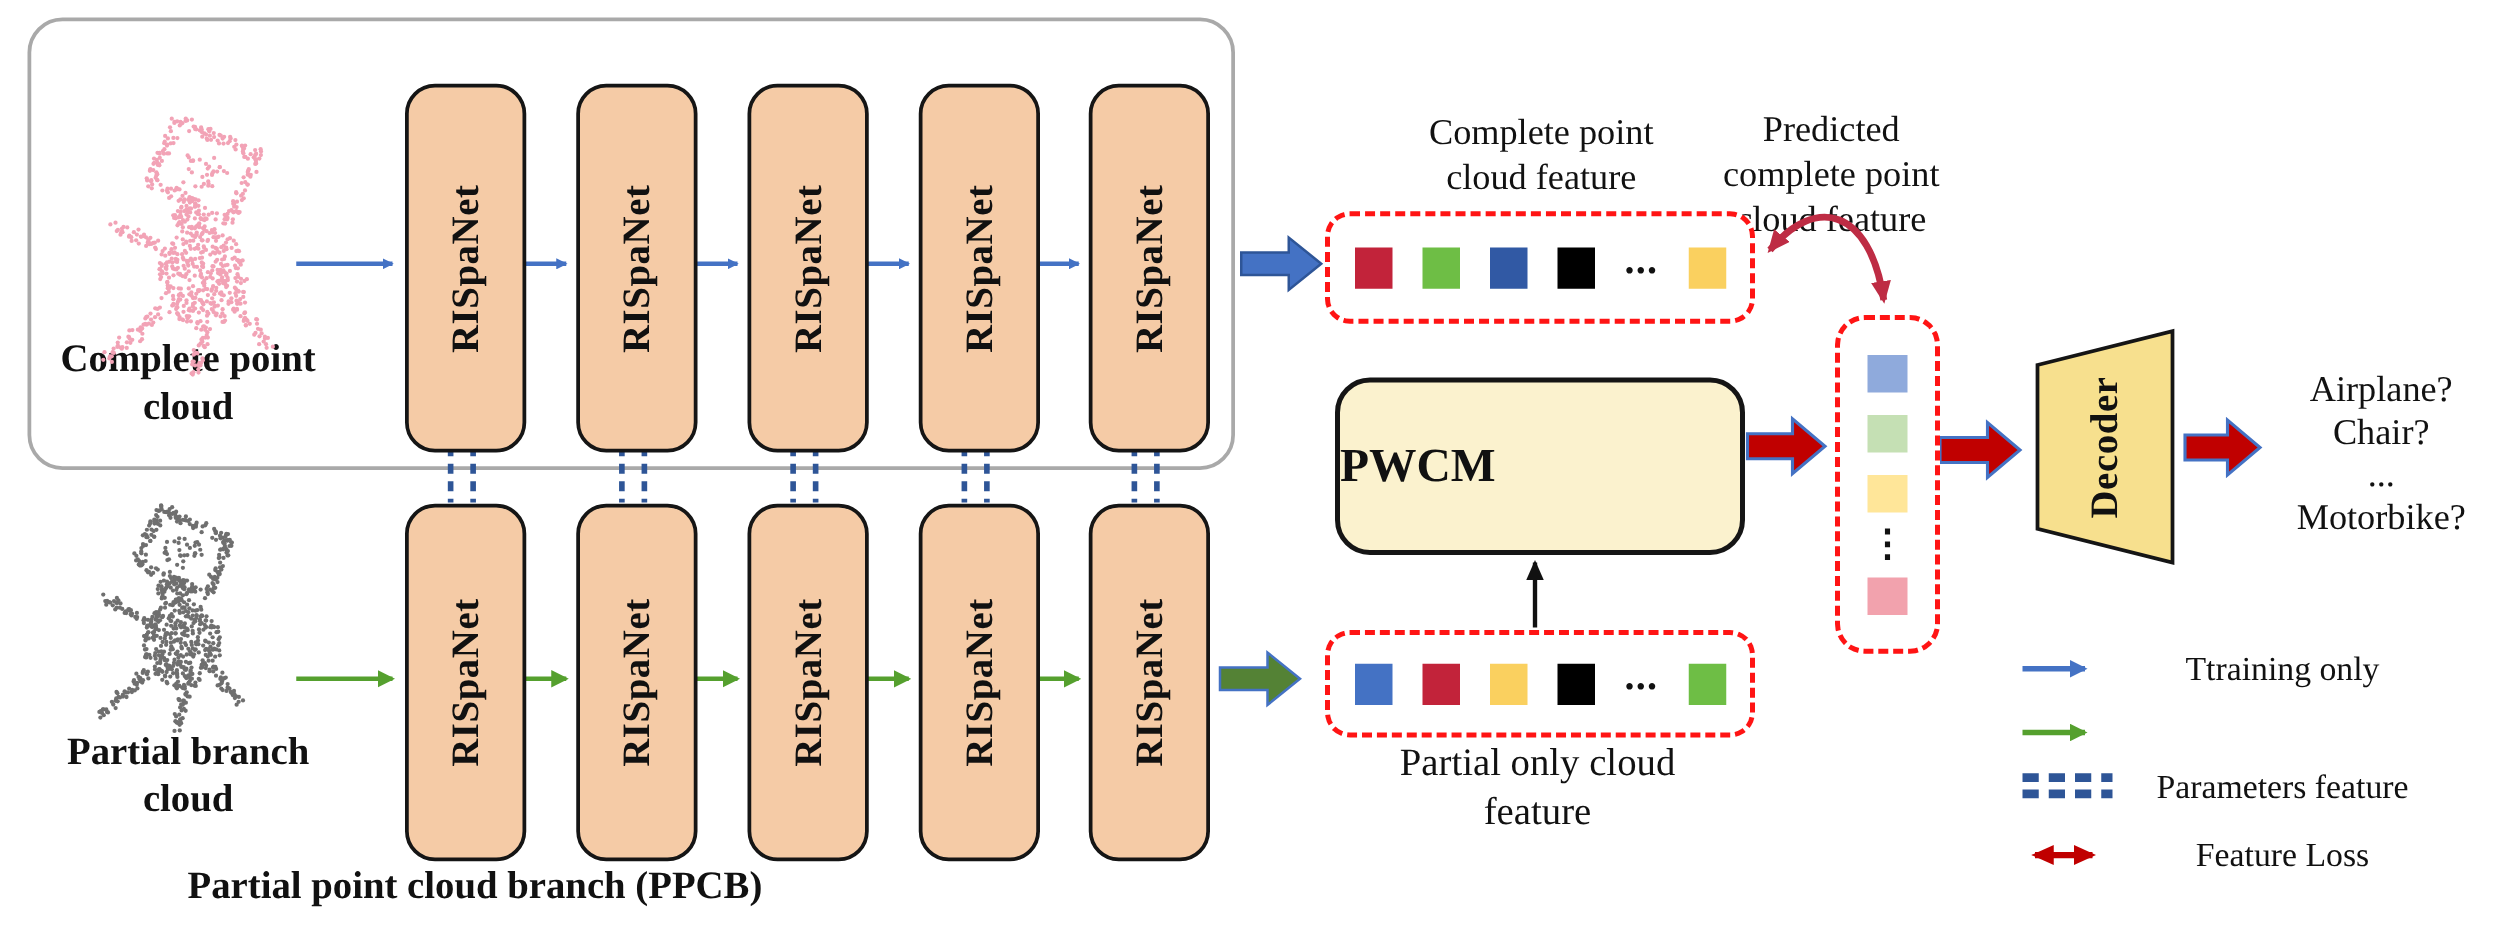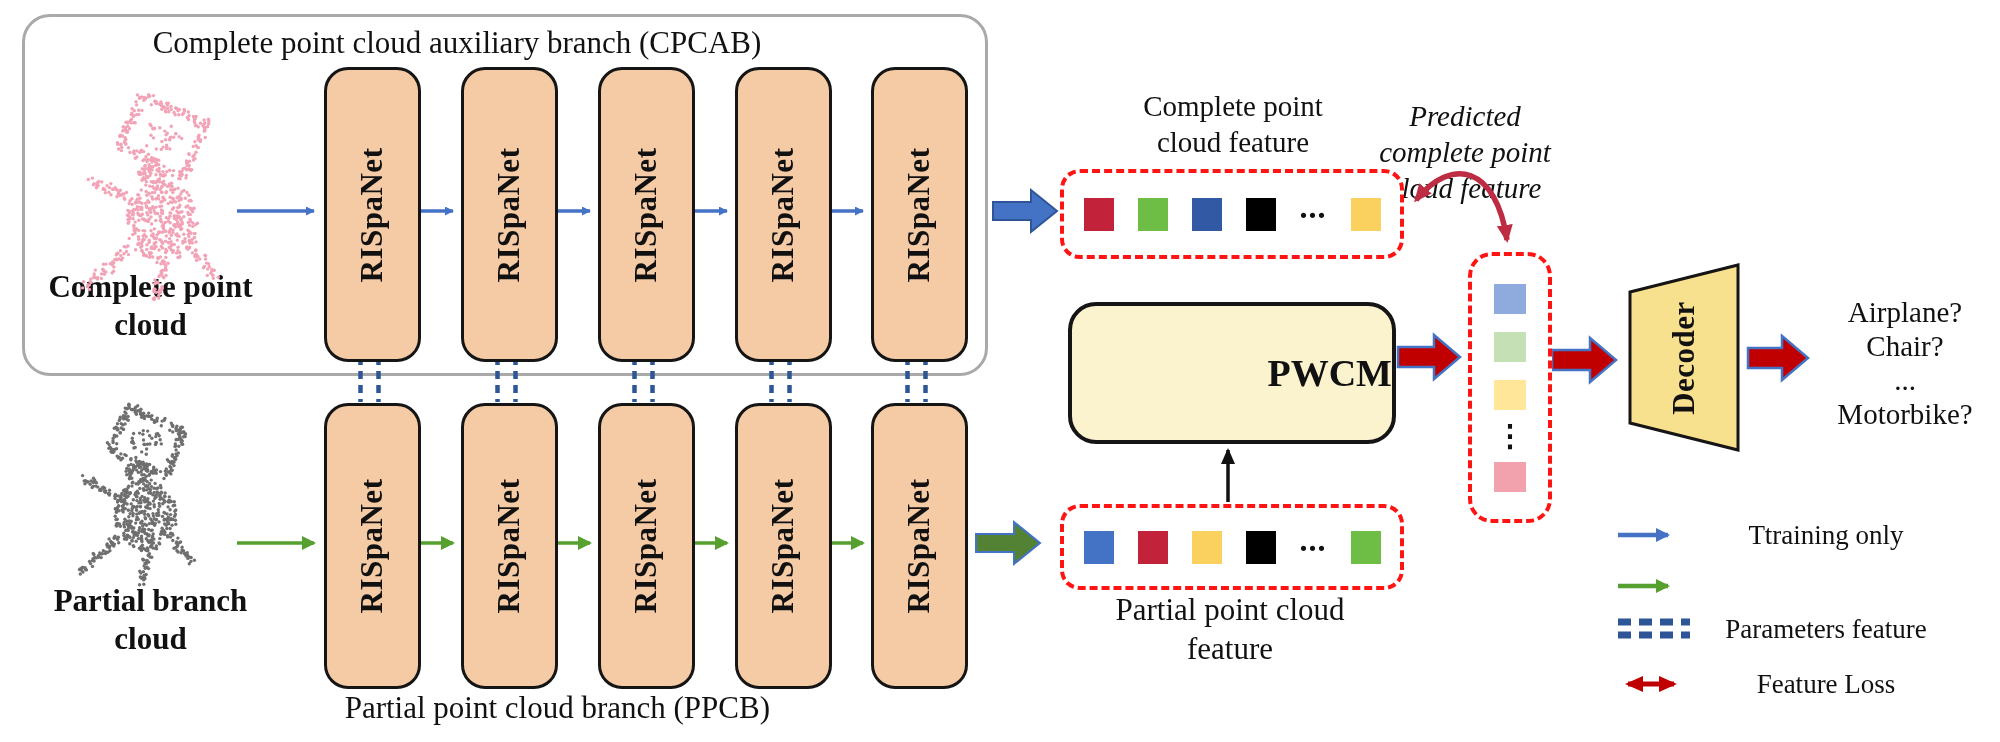--- a/index.html
+++ b/index.html
@@ -19,35 +19,35 @@
   .pc-label{width:245px;text-align:center;font-weight:bold;font-size:31px;line-height:38px;}
   
   .feat-box{border:4px dashed #FF1414;border-radius:20px;display:flex;align-items:center;justify-content:center;gap:24px;background:#fff;z-index:2;}
   .feat-complete{left:1060px;top:169px;width:336px;height:82px;}
   .feat-partial{left:1060px;top:504px;width:336px;height:78px;}
   .sq{width:30px;height:33px;}
   .dots{font-weight:bold;font-size:32px;line-height:0;transform:translateY(-7px);letter-spacing:1px;}
   .feat-title{ text-align:center;font-size:29px;line-height:36px;}
   .feat-title-complete{left:1078px;top:88px;width:310px;}
   .feat-title-partial{left:1065px;top:590px;width:330px;font-size:31px;line-height:39px;}
-  .feat-title-predicted{left:1355px;top:98px;width:220px;font-style:italic;}
+  .feat-title-predicted{left:1355px;top:86px;width:220px;}
   
   .pred-box{left:1468px;top:252px;width:76px;height:263px;border:4px dashed #FF1414;border-radius:24px;
             display:flex;flex-direction:column;align-items:center;justify-content:center;gap:18px;background:#fff;z-index:2;}
   .pred-sq{width:32px;height:30px;}
   .vdots{font-weight:bold;font-size:30px;line-height:16px;}
   
   .pwcm{left:1068px;top:302px;width:320px;height:134px;background:#FBF2CE;border:4px solid #151515;border-radius:28px;
-        display:flex;align-items:center;justify-content:flex-end;font-weight:bold;font-size:38px;z-index:2;}
+        display:flex;align-items:center;justify-content:flex-start;font-weight:bold;font-size:38px;z-index:2;}
   
   .decoder-label{left:1630px;top:266px;width:108px;height:184px;display:flex;align-items:center;justify-content:center;z-index:3;}
   
   .outputs{left:1805px;top:295px;width:200px;text-align:center;font-size:29px;line-height:34px;}
   
-  .ppcb-caption{left:150px;top:690px;width:620px;text-align:right;font-size:31px;}
+  .ppcb-caption{left:150px;top:690px;width:620px;text-align:left;font-size:31px;font-weight:bold;}
   
   .legend-label{left:1706px;width:240px;text-align:center;font-size:27px;}
   svg.overlay{position:absolute;left:0;top:0;z-index:1;}
 </style>
 </head>
 <body>
 
 <div class="canvas">
 
   <div class="abs cpcab-box"></div>
@@ -1732,21 +1732,20 @@
 
     <line x1="1618" y1="535" x2="1668" y2="535" stroke="#4472C4" stroke-width="4.5" marker-end="url(#mBlueB)"></line>
     <line x1="1618" y1="586" x2="1668" y2="586" stroke="#55A02E" stroke-width="4.5" marker-end="url(#mGreen)"></line>
     <g stroke="#2E5597" stroke-width="7" stroke-dasharray="13 8">
       <line x1="1618" y1="622" x2="1690" y2="622"></line>
       <line x1="1618" y1="635" x2="1690" y2="635"></line>
     </g>
     <line x1="1628" y1="684" x2="1674" y2="684" stroke="#C00000" stroke-width="5" marker-start="url(#mRed)" marker-end="url(#mRed)"></line>
   </svg>
 
-  <div class="abs cpcab-title">Complete point cloud auxiliary branch (CPCAB)</div>
 
   <div class="abs block block-top" style="left:324px">
       <span class="vtext">RISpaNet</span>
     </div>
   <div class="abs block block-top" style="left:461px">
       <span class="vtext">RISpaNet</span>
     </div>
   <div class="abs block block-top" style="left:598px">
       <span class="vtext">RISpaNet</span>
     </div>
@@ -1797,21 +1796,21 @@
 
   <div class="abs feat-box feat-partial">
     <div class="sq" style="background: rgb(68, 114, 196);"></div>
     <div class="sq" style="background: rgb(194, 35, 58);"></div>
     <div class="sq" style="background: rgb(250, 208, 95);"></div>
     <div class="sq" style="background: rgb(0, 0, 0);"></div>
     <div class="dots">...</div>
     <div class="sq" style="background: rgb(110, 190, 69);"></div>
   </div>
   <div class="abs feat-title feat-title-partial">
-    <div>Partial point cloud</div>
+    <div>Partial only cloud</div>
     <div>feature</div>
   </div>
 
   <div class="abs pwcm">
     <span>PWCM</span>
   </div>
 
   <div class="abs feat-title feat-title-predicted">
     <div>Predicted</div>
     <div>complete point</div>

